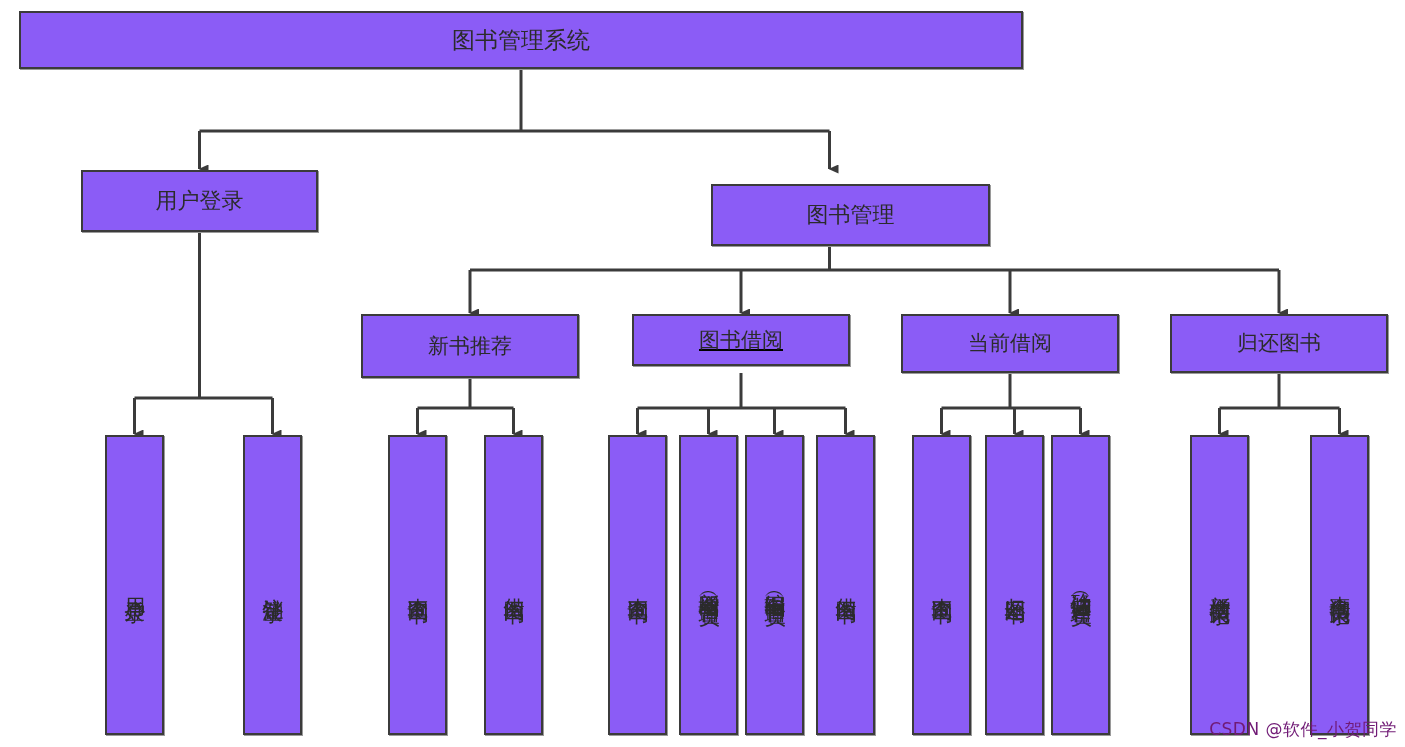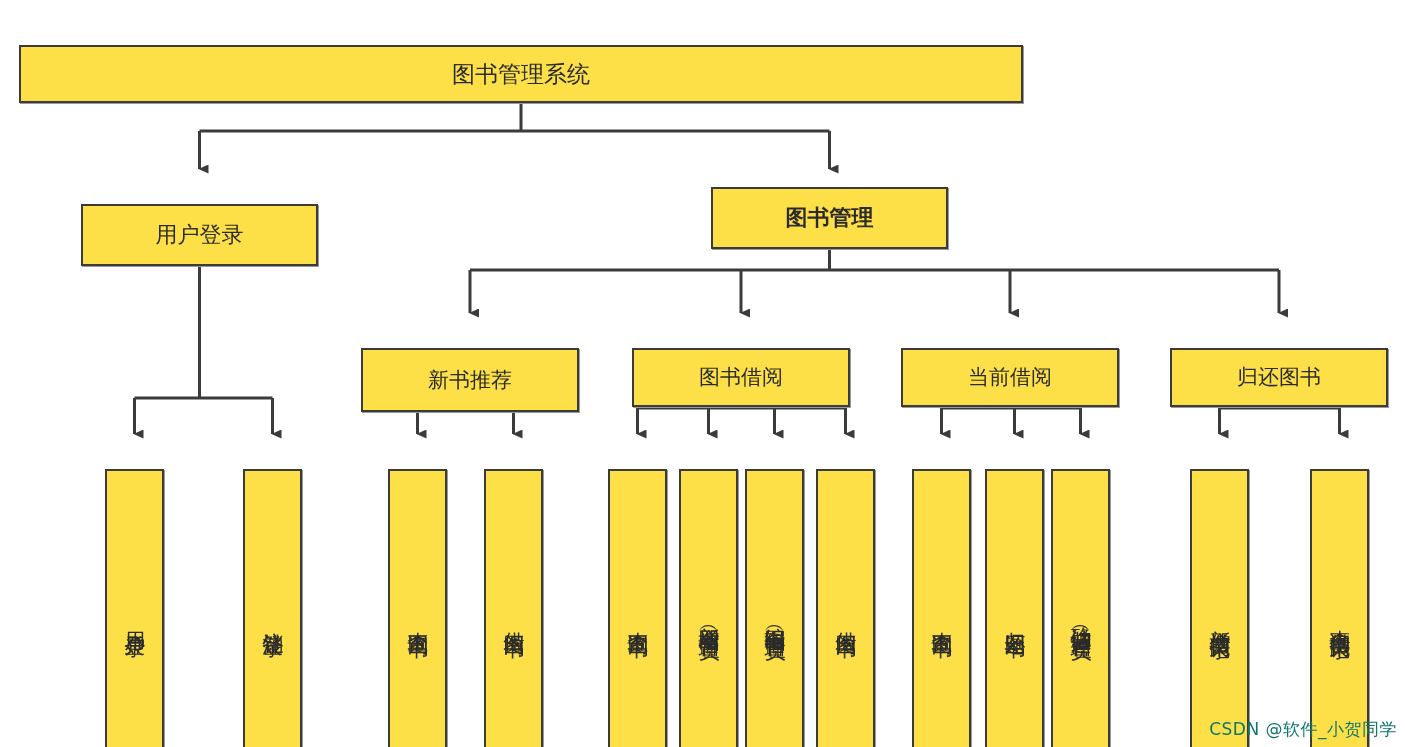--- a/index.html
+++ b/index.html
@@ -21,28 +21,27 @@
   #diagram-svg {
     position: absolute;
     top: 0;
     left: 0;
     width: 1405px;
     height: 747px;
   }
   .node-box {
     position: absolute;
     box-sizing: border-box;
-    background: #fde047;
+    background: #8b5cf6;
     border: 2px solid #3b3b3b;
     box-shadow: 1px 1px 0 0 #9a9a9a;
     display: flex;
     align-items: center;
     justify-content: center;
     overflow: hidden;
-    margin-top: 34px;
   }
   .node-label {
     color: #2b2b2b;
     text-align: center;
     line-height: 1.15;
     white-space: nowrap;
   }
   .node-root > .node-label {
     font-size: 23px;
   }
@@ -57,21 +56,21 @@
     writing-mode: vertical-rl;
     text-orientation: upright;
     letter-spacing: 2px;
     line-height: 1;
     white-space: nowrap;
   }
   .watermark {
     position: absolute;
     right: 8px;
     bottom: 6px;
-    color: #0f766e;
+    color: #701a75;
     font-size: 17px;
     letter-spacing: 0.5px;
     user-select: none;
     pointer-events: none;
     white-space: nowrap;
   }
 </style>
 </head>
 <body>
 
@@ -120,27 +119,27 @@
       </g>
   </svg>
 
   <div id="node-layer">
       <div class="node-box node-root" style="left: 19px; top: 11px; width: 1004px; height: 58px;">
         <span class="node-label">图书管理系统</span>
       </div>
       <div class="node-box node-branch" style="left: 81px; top: 170px; width: 237px; height: 62px;">
         <span class="node-label">用户登录</span>
       </div>
-      <div class="node-box node-branch" style="left: 711px; top: 153px; width: 237px; height: 62px; font-weight: bold;">
+      <div class="node-box node-branch" style="left: 711px; top: 184px; width: 279px; height: 62px;">
         <span class="node-label">图书管理</span>
       </div>
       <div class="node-box node-group" style="left: 361px; top: 314px; width: 218px; height: 64px;">
         <span class="node-label">新书推荐</span>
       </div>
-      <div class="node-box node-group" style="left: 632px; top: 314px; width: 218px; height: 59px;">
+      <div class="node-box node-group" style="left: 632px; top: 314px; width: 218px; height: 52px; text-decoration: underline;">
         <span class="node-label">图书借阅</span>
       </div>
       <div class="node-box node-group" style="left: 901px; top: 314px; width: 218px; height: 59px;">
         <span class="node-label">当前借阅</span>
       </div>
       <div class="node-box node-group" style="left: 1170px; top: 314px; width: 218px; height: 59px;">
         <span class="node-label">归还图书</span>
       </div>
       <div class="node-box node-leaf" style="left: 105px; top: 435px; width: 59px; height: 300px;">
         <span class="node-label">用户登录</span>

